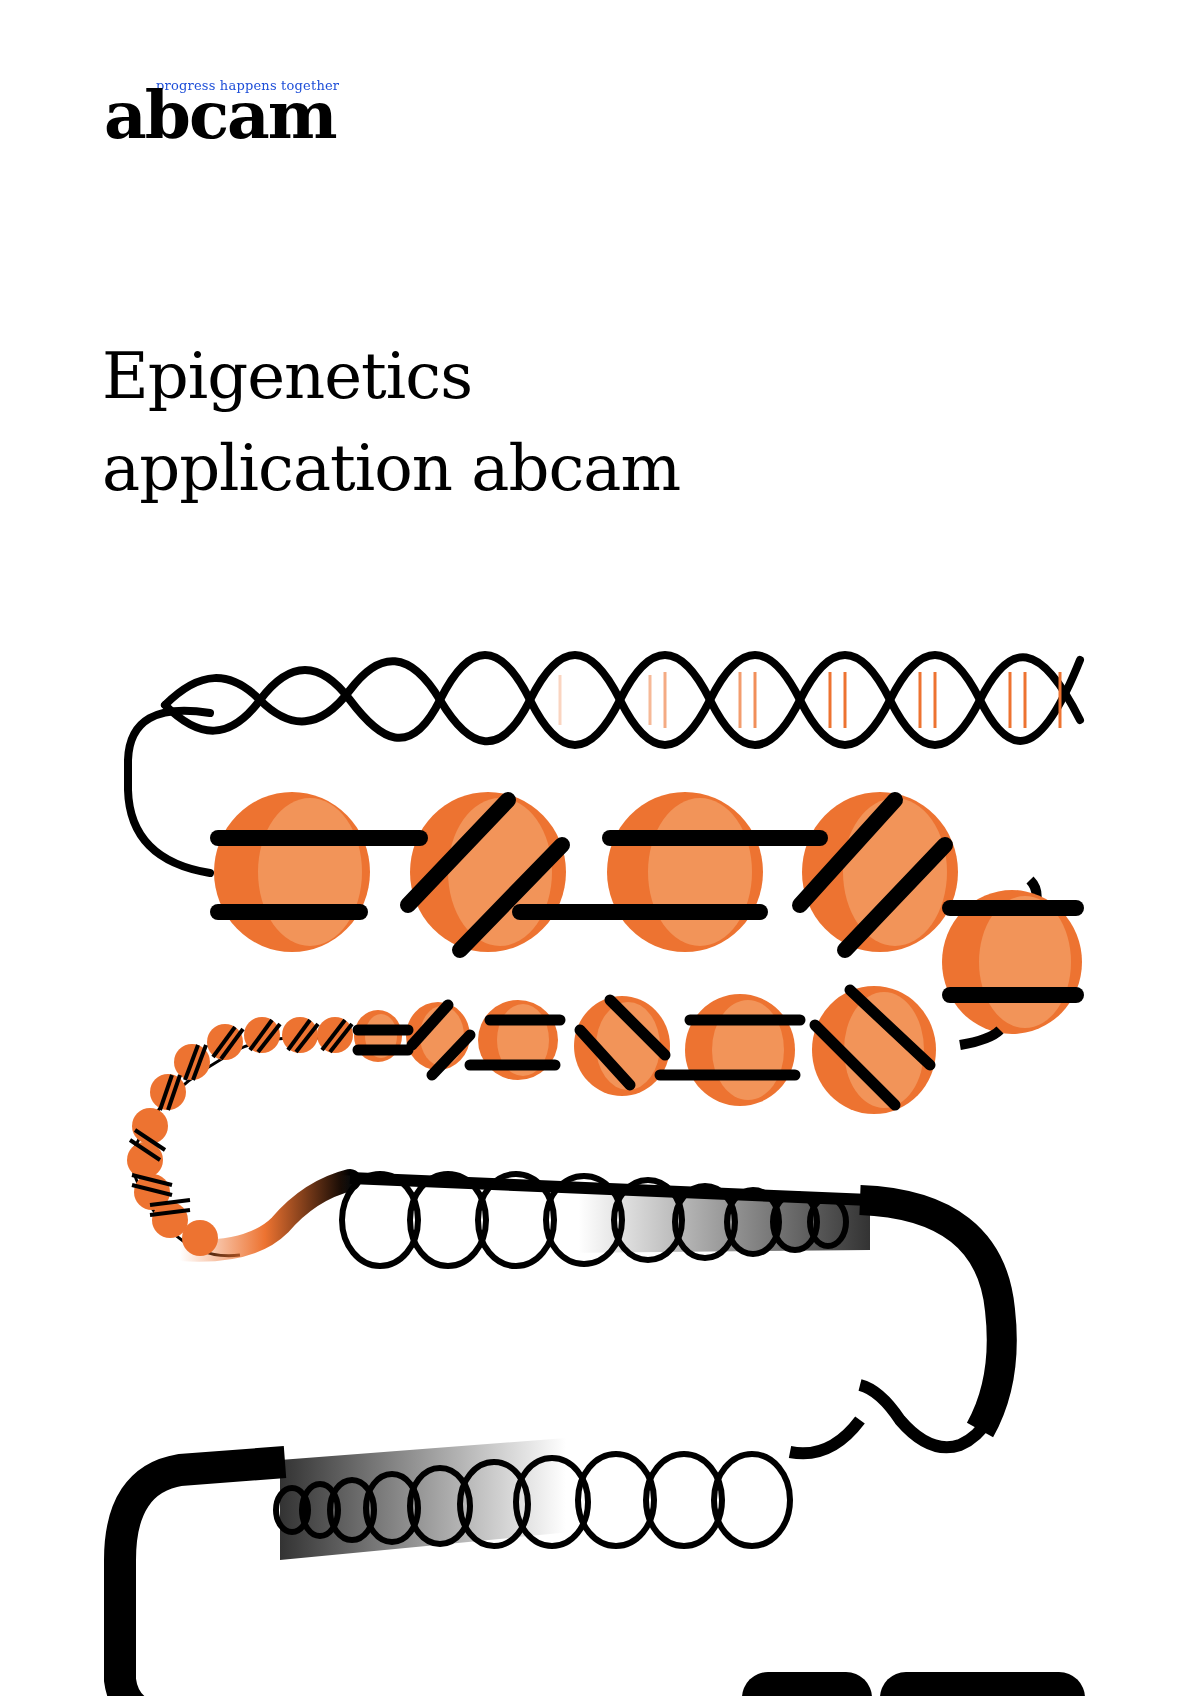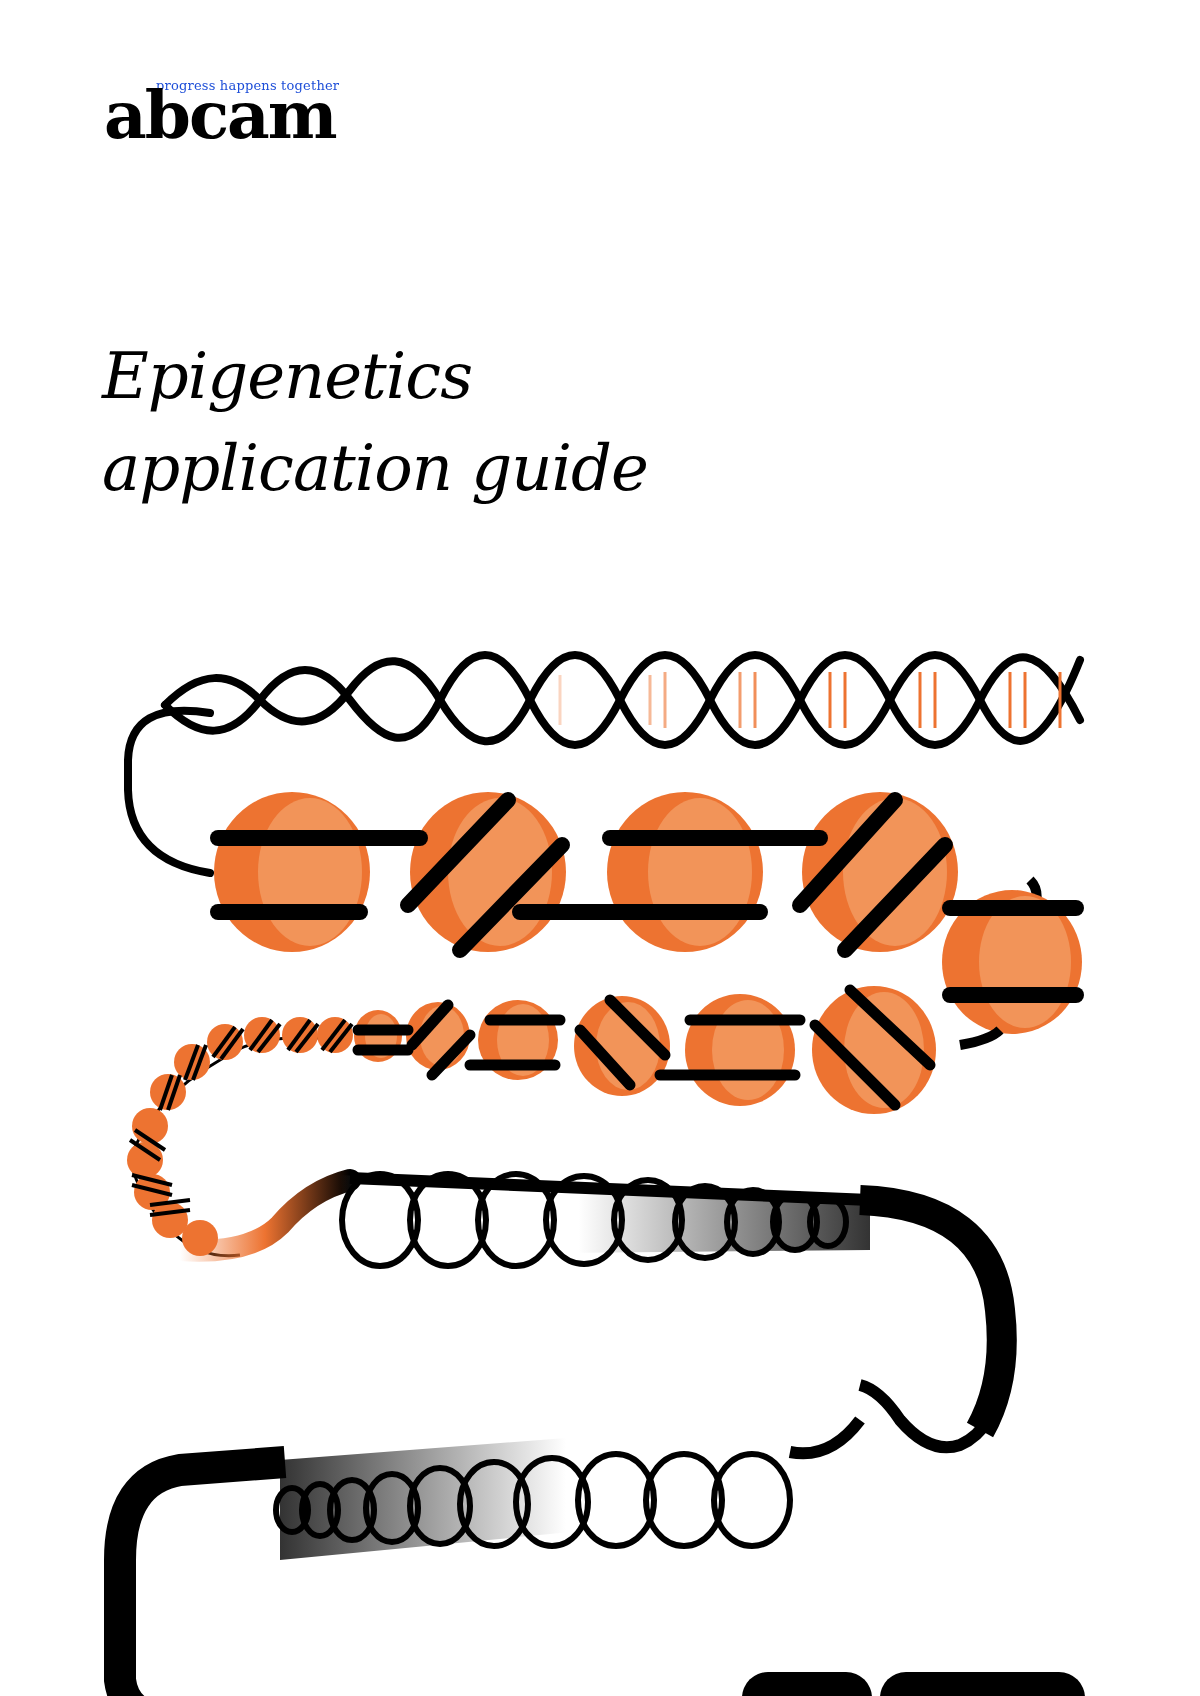--- a/index.html
+++ b/index.html
@@ -1,34 +1,34 @@
 <!DOCTYPE html>
 <html><head>
 <meta charset="utf-8">
 <style>
   html, body { margin: 0; padding: 0; background: #ffffff; }
   body { width: 1200px; height: 1696px; position: relative; overflow: hidden; font-family: "DejaVu Serif", serif; }
   .logo { position: absolute; left: 72px; top: 78px; width: 320px; height: 70px; }
   .logo .tagline { position: absolute; left: 84px; top: 0; font-family: "DejaVu Serif", serif; font-weight: normal; font-size: 13px; letter-spacing: 0.2px; color: #1d4ed8; white-space: nowrap; }
   .logo .wordmark { position: absolute; left: 0; top: 4px; font-family: "DejaVu Serif", serif; font-weight: bold; font-size: 66px; letter-spacing: -2px; line-height: 66px; color: #000; margin-left: 32px; }
   .title { position: absolute; left: 102px; top: 330px; font-family: "DejaVu Serif", serif; font-size: 64px; line-height: 92px; color: #000; letter-spacing: -1px; }
-  .title div { white-space: nowrap; font-style: italic; }
+  .title div { white-space: nowrap; }
   .illustration { position: absolute; left: 0; top: 620px; width: 1200px; height: 1076px; }
 </style>
 </head>
 <body>
 
 <div class="logo">
   <div class="tagline">progress happens together</div>
   <div class="wordmark">abcam</div>
 </div>
 
 <div class="title">
   <div>Epigenetics</div>
-  <div>application guide</div>
+  <div>application abcam</div>
 </div>
 
 <svg class="illustration" viewBox="0 620 1200 1076" xmlns="http://www.w3.org/2000/svg">
   <defs>
     <linearGradient id="fadeOrange" x1="0" x2="1" y1="0" y2="0">
       <stop offset="0" stop-color="#ED7331" stop-opacity="0"></stop>
       <stop offset="0.5" stop-color="#ED7331"></stop>
       <stop offset="1" stop-color="#000"></stop>
     </linearGradient>
     <linearGradient id="loopGrad1" x1="0" x2="1" y1="0" y2="0">

